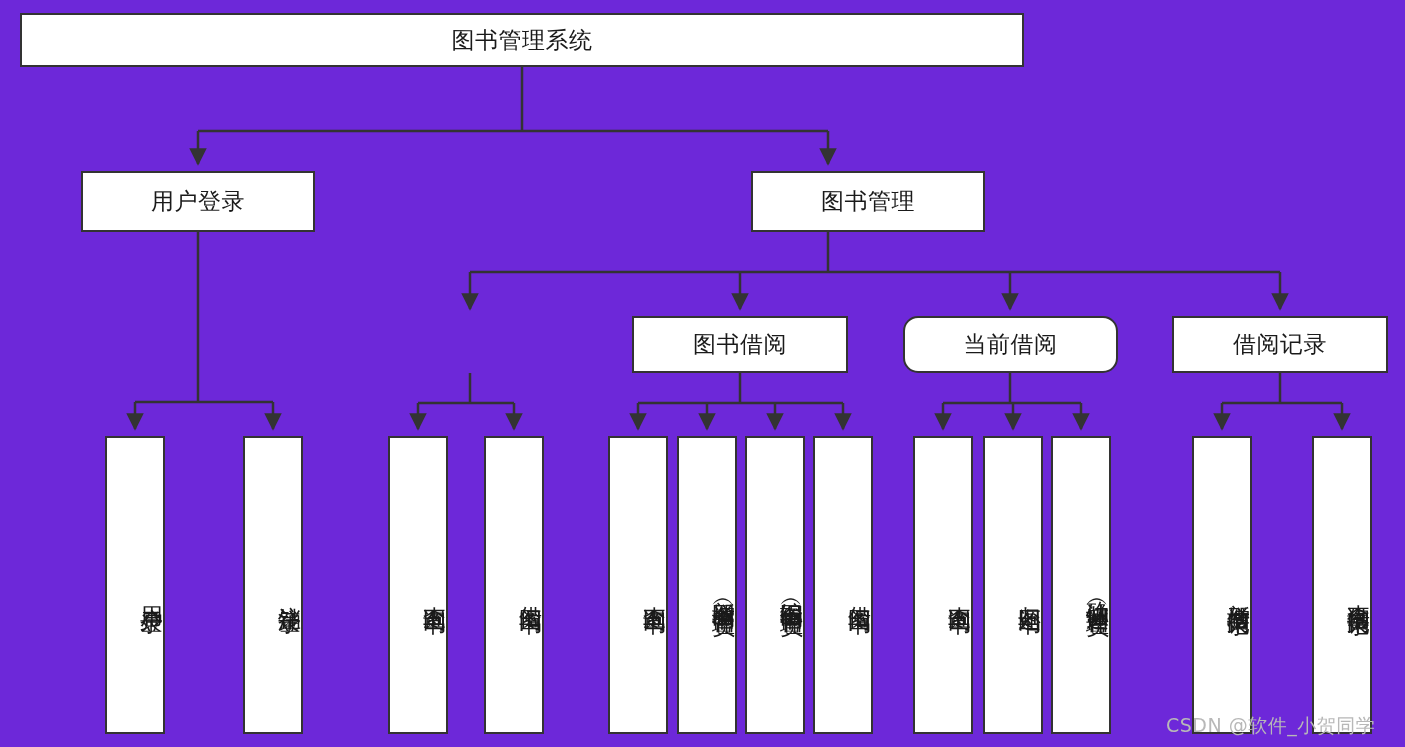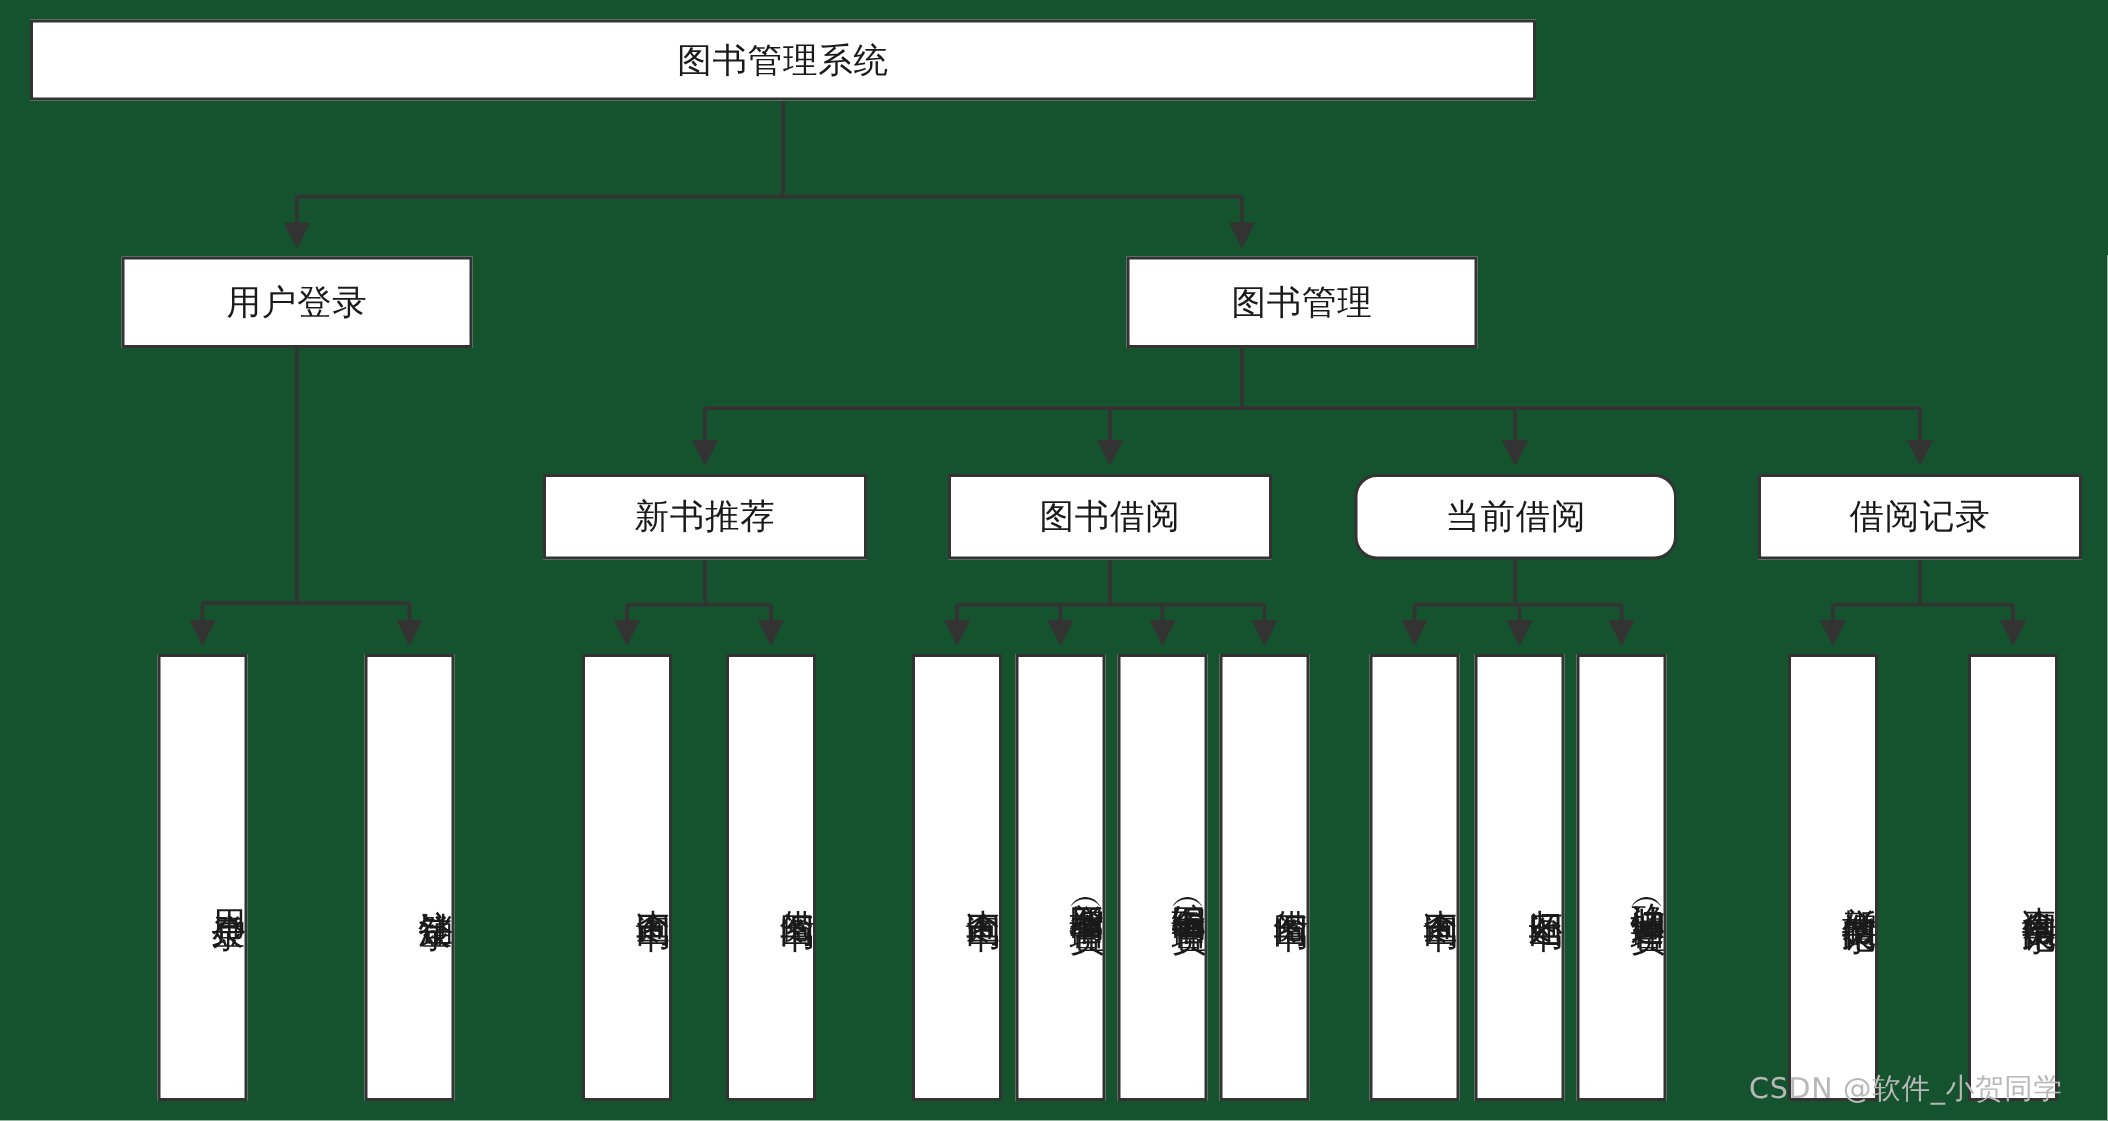--- a/index.html
+++ b/index.html
@@ -7,21 +7,21 @@
     padding: 0;
     background: #ffffff;
   }
   body {
     font-family: "DejaVu Sans", "Liberation Sans", sans-serif;
   }
   #canvas {
     position: relative;
     width: 1405px;
     height: 747px;
-    background: #14532d;
+    background: #6d28d9;
     overflow: hidden;
   }
   svg.connectors {
     position: absolute;
     left: 0;
     top: 0;
     width: 1405px;
     height: 747px;
     pointer-events: none;
   }
@@ -121,23 +121,20 @@
     <span>图书管理系统</span>
   </div>
 
   <div class="node horiz" style="left:81px; top:171px; width:234px; height:61px;">
     <span>用户登录</span>
   </div>
   <div class="node horiz" style="left:711px; top:171px; width:234px; height:61px;margin-left:40px;">
     <span>图书管理</span>
   </div>
 
-  <div class="node horiz" style="left:362px; top:316px; width:216px; height:57px;">
-    <span>新书推荐</span>
-  </div>
   <div class="node horiz" style="left:632px; top:316px; width:216px; height:57px;">
     <span>图书借阅</span>
   </div>
   <div class="node horiz" style="left:903px; top:316px; width:215px; height:57px;border-radius:15px;">
     <span>当前借阅</span>
   </div>
   <div class="node horiz" style="left:1172px; top:316px; width:216px; height:57px;">
     <span>借阅记录</span>
   </div>
 

